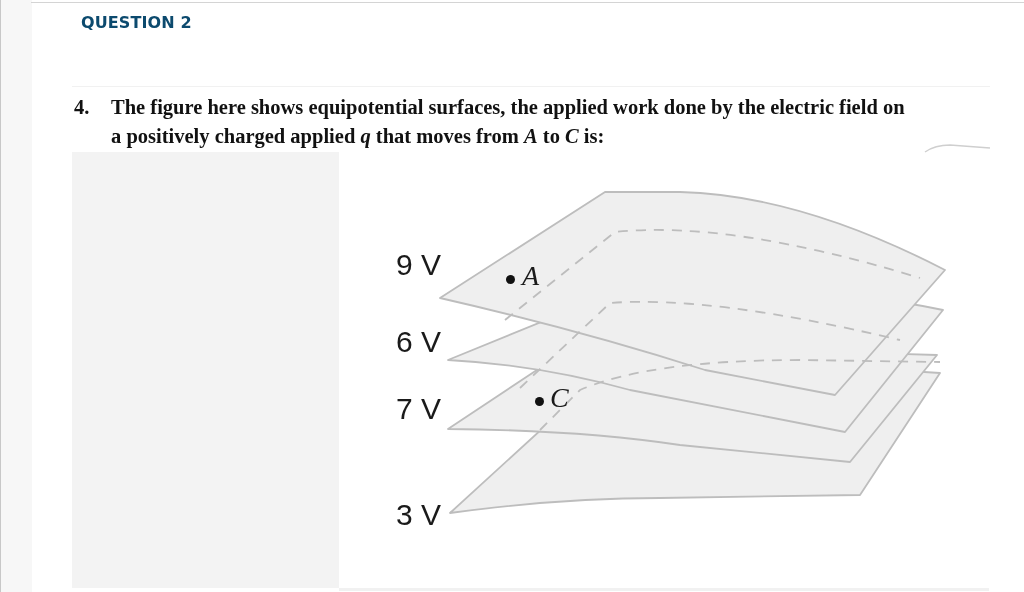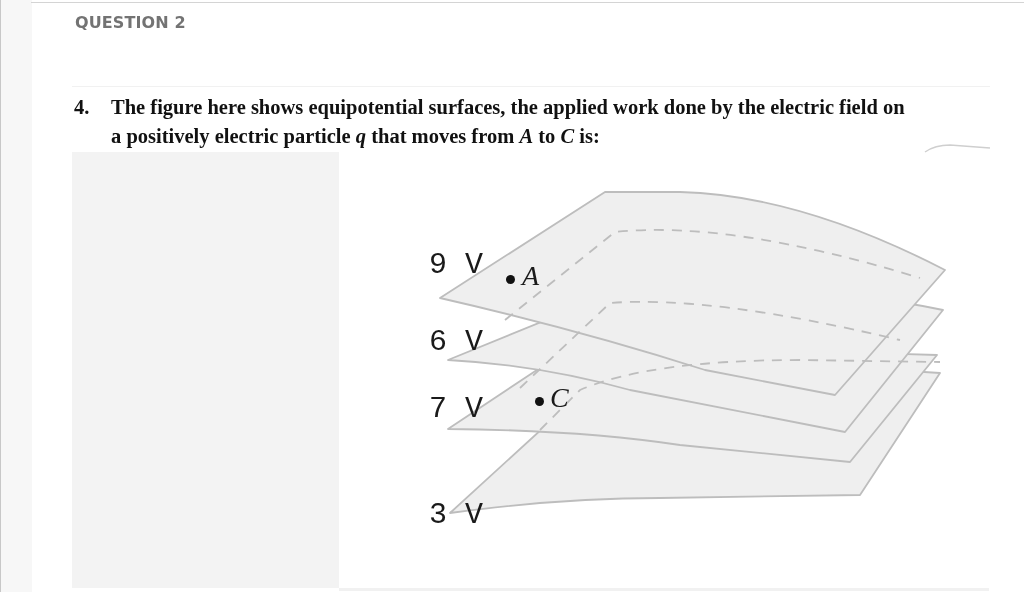--- a/index.html
+++ b/index.html
@@ -10,23 +10,23 @@
   }
   .left-rail {
     position: absolute; left: 0; top: 0; width: 31px; height: 592px;
     background: #f7f7f7; border-left: 1px solid #c8c8c8;
   }
   .top-rule {
     position: absolute; left: 31px; top: 2px; width: 993px; height: 1px;
     background: #d4d4d4;
   }
   .question-heading {
-    position: absolute; left: 75px; top: 13px;
+    position: absolute; left: 81px; top: 13px;
     font-family: "DejaVu Sans", sans-serif; font-weight: bold; font-size: 16px;
-    color: #737373; letter-spacing: 0.1px;
+    color: #0c4a6e; letter-spacing: 0.1px;
   }
   .question-card {
     position: absolute; left: 72px; top: 86px; width: 918px; height: 504px;
   }
   .card-top-line {
     position: absolute; left: 0; top: 0; width: 918px; height: 1px; background: #f1f1f1;
   }
   .question-text {
     position: absolute; left: 0; top: 7px; width: 918px;
     font-family: "Liberation Serif", serif; font-weight: bold; font-size: 20.5px;
@@ -42,39 +42,39 @@
     background: #f3f3f3;
   }
   .bottom-strip {
     position: absolute; left: 267px; top: 502px; width: 650px; height: 3px; background: #f1f1f1;
   }
   .figure {
     position: absolute; left: 380px; top: 180px; width: 600px; height: 360px;
   }
   .figure svg { position: absolute; left: 0; top: 0; }
   .label {
-    position: absolute; font-family: Liberation Mono, monospace; font-size: 30px; color: #1a1a1a; margin-left: 33px;
+    position: absolute; font-family: Liberation Sans, sans-serif; font-size: 30px; color: #1a1a1a;
   }
   .pt { position: absolute; font-family: "Liberation Serif", serif; font-size: 28px; font-style: italic; color: #1a1a1a; }
   .dot { position: absolute; width: 9px; height: 9px; border-radius: 50%; background: #111; }
 </style>
 </head>
 <body>
 
 <div class="left-rail"></div>
 <div class="top-rule"></div>
 
 <div class="question-heading">QUESTION 2</div>
 
 <div class="question-card">
   <div class="card-top-line"></div>
   <div class="question-text">
     <span class="q-num">4.</span>
     <span class="q-line l1">The figure here shows equipotential surfaces, the applied work done by the electric field on</span>
-    <span class="q-line l2"><span>a positively electric particle </span><i>q</i><span> that moves from </span><i>A</i><span> to </span><i>C</i><span> is:</span></span>
+    <span class="q-line l2"><span>a positively charged applied </span><i>q</i><span> that moves from </span><i>A</i><span> to </span><i>C</i><span> is:</span></span>
   </div>
   <div class="gray-panel"></div>
   <div class="bottom-strip"></div>
 </div>
 
 <svg style="position:absolute;left:920px;top:140px" width="80" height="20">
   <path d="M5,12 Q15,5 30,5 L70,8" fill="none" stroke="#cfcfcf" stroke-width="1.5"></path>
 </svg>
 
 <div class="figure">

